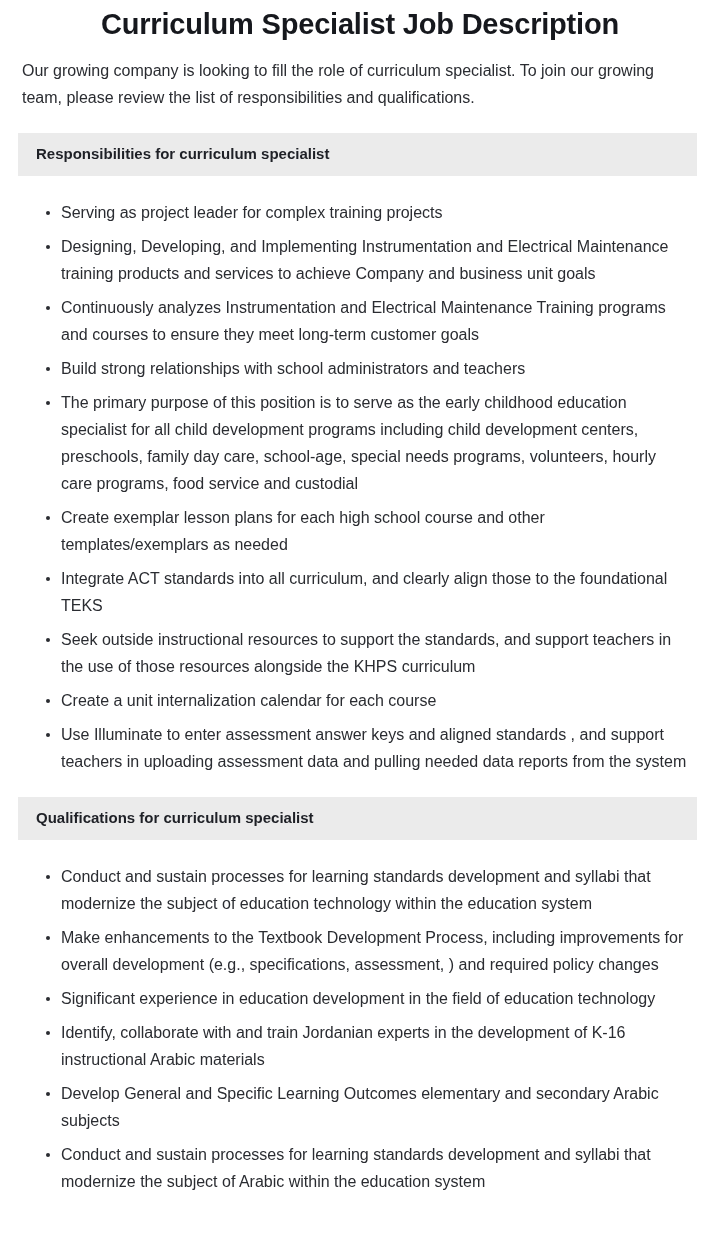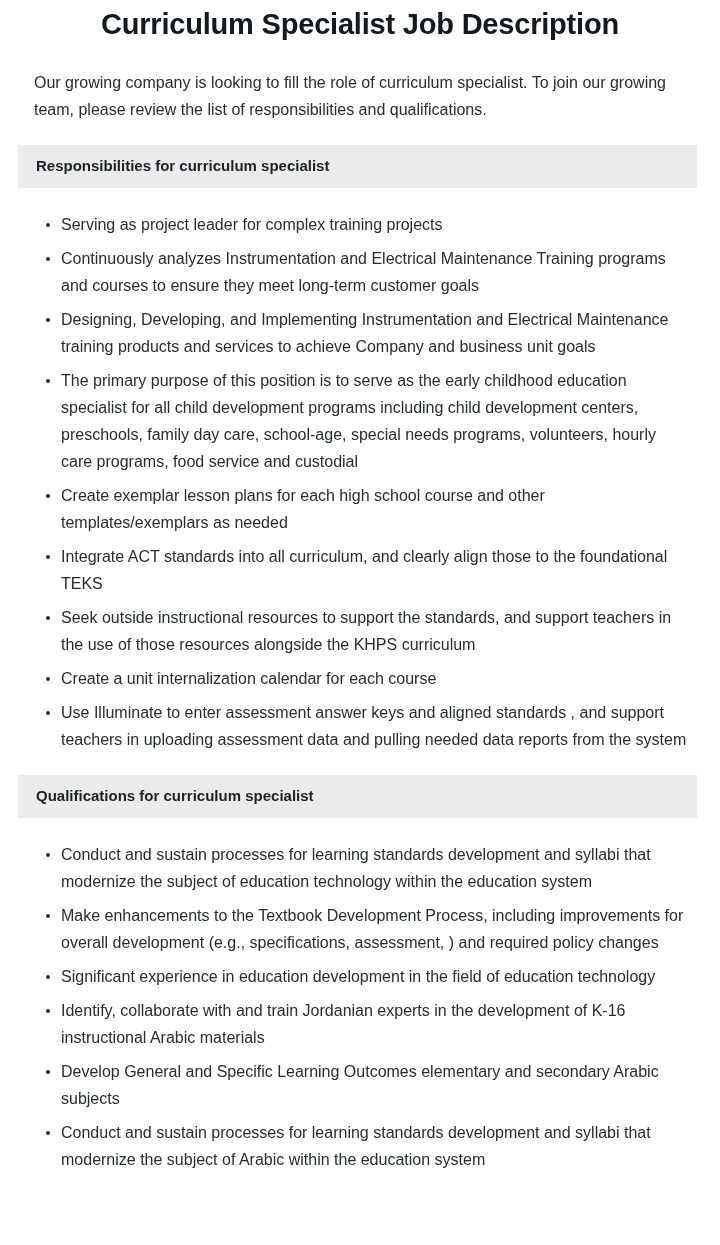--- a/index.html
+++ b/index.html
@@ -28,21 +28,21 @@
     color: #16181d;
     letter-spacing: -0.2px;
     margin: 0;
     padding: 5px 22px 0 22px;
     line-height: 38px;
   }
   .intro {
     font-size: 16px;
     line-height: 27px;
     color: #2a2c31;
-    margin: 12px;
+    margin: 0;
     padding: 14px 28px 0 22px;
   }
   .section {
     margin: 0;
     padding: 0;
   }
   .section-header {
     background: #ebebeb;
     margin: 22px 23px 0 18px;
     padding: 11px 18px 12px 18px;
@@ -82,22 +82,23 @@
 <div class="page">
 
   <h1 class="doc-title">Curriculum Specialist Job Description</h1>
 
   <p class="intro">Our growing company is looking to fill the role of curriculum specialist. To join our growing team, please review the list of responsibilities and qualifications.</p>
 
   <div class="section">
     <div class="section-header">Responsibilities for curriculum specialist</div>
     <ul class="bullets">
       <li>Serving as project leader for complex training projects</li>
+      <li>Designing, Developing, and Implementing Instrumentation and Electrical Maintenance training products and services to achieve Company and business unit goals</li>
       <li>Continuously analyzes Instrumentation and Electrical Maintenance Training programs and courses to ensure they meet long-term customer goals</li>
-      <li>Designing, Developing, and Implementing Instrumentation and Electrical Maintenance training products and services to achieve Company and business unit goals</li>
+      <li>Build strong relationships with school administrators and teachers</li>
       <li>The primary purpose of this position is to serve as the early childhood education specialist for all child development programs including child development centers, preschools, family day care, school-age, special needs programs, volunteers, hourly care programs, food service and custodial</li>
       <li>Create exemplar lesson plans for each high school course and other templates/exemplars as needed</li>
       <li>Integrate ACT standards into all curriculum, and clearly align those to the foundational TEKS</li>
       <li>Seek outside instructional resources to support the standards, and support teachers in the use of those resources alongside the KHPS curriculum</li>
       <li>Create a unit internalization calendar for each course</li>
       <li>Use Illuminate to enter assessment answer keys and aligned standards , and support teachers in uploading assessment data and pulling needed data reports from the system</li>
     </ul>
   </div>
 
   <div class="section">

